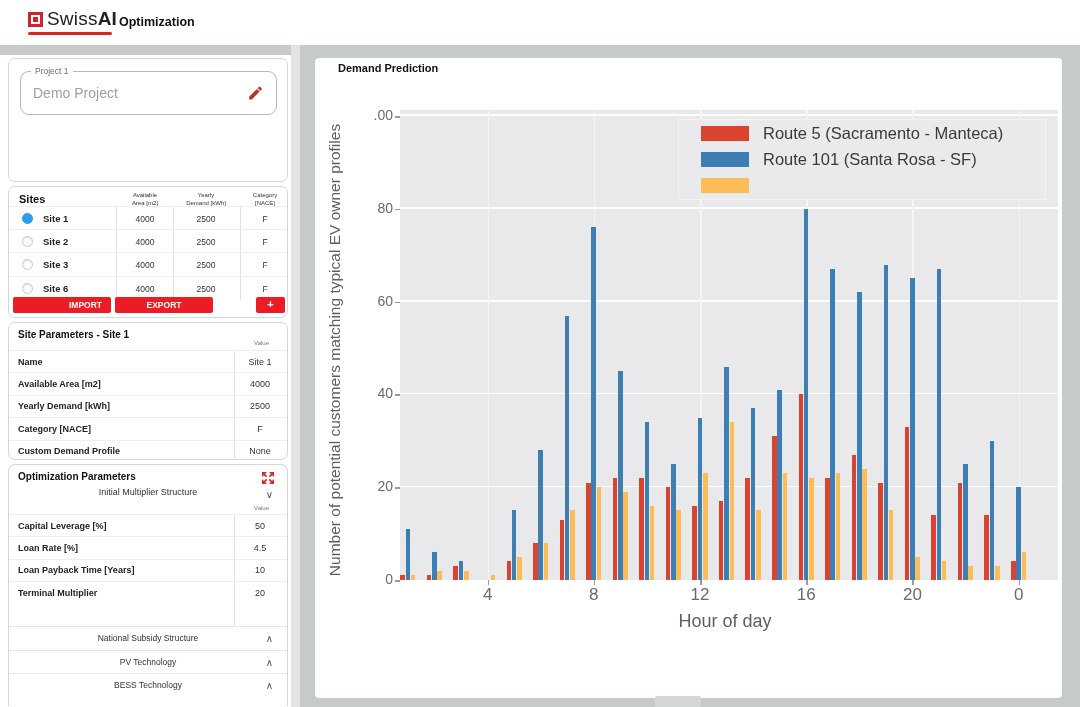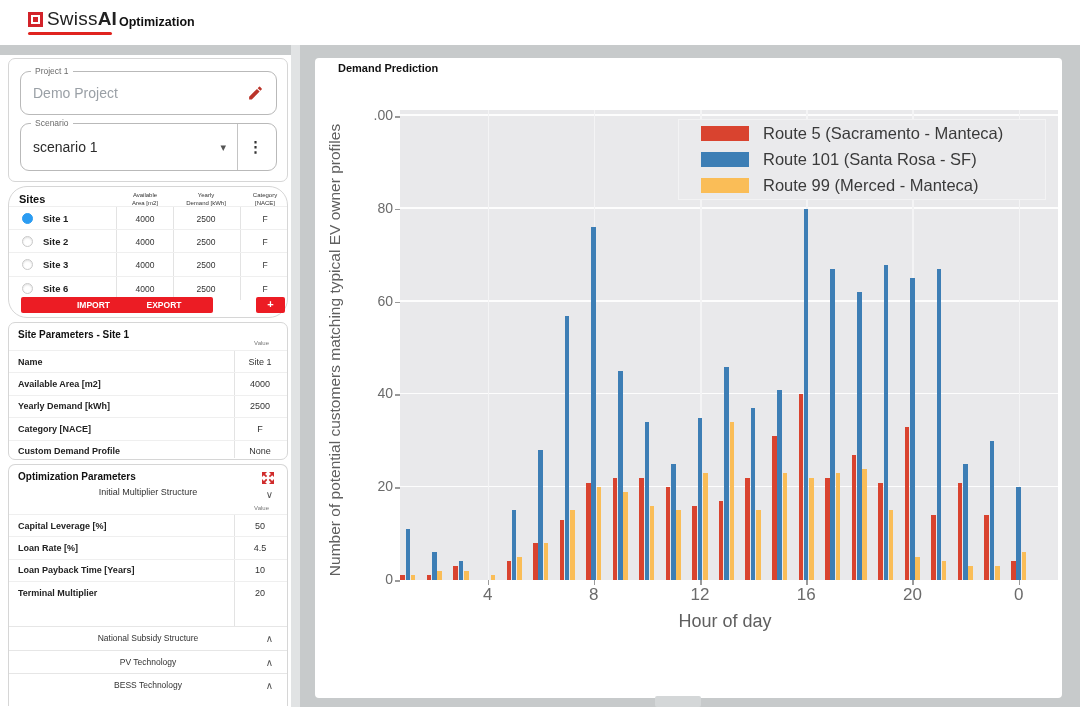--- a/index.html
+++ b/index.html
@@ -31,37 +31,37 @@
   .fs-value { position:absolute; left:12px; top:50%; transform:translateY(-50%); font-size:14px; }
   #project-fs { top:12px; height:44px; }
   #project-fs .fs-value { color:#9aa0a6; }
   #scenario-fs { top:64px; height:48px; }
   #scenario-fs .fs-value { color:#2b2b2b; font-weight:500; }
   .caret { position:absolute; right:50px; top:50%; transform:translateY(-50%); font-size:11px; color:#555; }
   .fs-divider { position:absolute; right:38px; top:0; bottom:0; width:1px; background:#c4c4c4; }
   .kebab { position:absolute; right:13px; top:50%; transform:translateY(-50%); font-size:15px; color:#333; font-weight:bold; }
   .pencil { position:absolute; right:12px; top:50%; transform:translateY(-50%); width:17px; height:17px; }
 
-  #card-sites { top:186px; height:132px;border-radius:19px; }
+  #card-sites { top:186px; height:132px; }
   .sites-title { position:absolute; left:10px; top:6px; font-size:11px; font-weight:bold; color:#111; }
   .col-h { position:absolute; top:5px; font-size:6px; line-height:1.25; color:#333; text-align:center; white-space:pre-line; }
   .col-h.h1 { left:110px; width:52px; } .col-h.h2 { left:168px; width:58px; } .col-h.h3 { left:234px; width:44px; }
   .site-rows { position:absolute; left:0; top:19px; width:100%; }
   .site-row { position:relative; height:23.2px; border-top:1px solid #efefef; }
   .radio { position:absolute; left:13px; top:6px; width:11px; height:11px; border-radius:50%;
     background:#fff; border:1px solid #c9c9c9; box-shadow:inset 0 1px 2px rgba(0,0,0,.12); }
   .radio.on { background:#2b9cf2; border-color:#2b9cf2; box-shadow:none; }
   .site-name { position:absolute; left:34px; top:6px; font-size:9.5px; font-weight:bold; color:#222; }
   .cell { position:absolute; top:7px; font-size:8.5px; color:#333; text-align:center; }
   .cell.c1 { left:110px; width:52px; } .cell.c2 { left:168px; width:58px; } .cell.c3 { left:234px; width:44px; }
   .vline { position:absolute; width:1px; background:#e3e3e3; top:19px; height:94px; }
   .vl1 { left:107px; } .vl2 { left:164px; } .vl3 { left:231px; }
   .btn { position:absolute; top:110px; height:16px; background:#ec1c24; color:#fff; border:none;
     font-family:inherit; font-size:8.5px; font-weight:bold; border-radius:2px; text-align:center; line-height:16px; }
-  #btn-import { left:12px; width:98px;padding-left:47px; } #btn-export { left:106px; width:98px; } #btn-add { left:247px; width:29px; font-size:11px; line-height:14px; }
+  #btn-import { left:4px; width:98px;padding-left:47px; } #btn-export { left:106px; width:98px; } #btn-add { left:247px; width:29px; font-size:11px; line-height:14px; }
 
   .panel-title { position:absolute; left:9px; top:6px; font-size:10px; font-weight:bold; color:#111; }
   .value-h { position:absolute; right:18px; font-size:6px; color:#777; }
   .param-row { position:relative; border-top:1px solid #efefef; }
   .param-label { position:absolute; left:9px; top:50%; transform:translateY(-50%); font-size:9px; font-weight:bold; color:#222; }
   .param-value { position:absolute; left:226px; right:2px; top:50%; transform:translateY(-50%); font-size:9px; color:#333; text-align:center; }
   .param-sep { position:absolute; left:225px; width:1px; background:#e3e3e3; }
 
   #card-siteparams { top:322px; height:138px; }
   #card-siteparams .value-h { top:17px; }
@@ -125,27 +125,20 @@
   <div id="main-right"></div>
   <div id="scroll-strip"></div>
 
   <div class="card" id="card-project">
     <div class="fieldset" id="project-fs">
       <div class="fs-label">Project 1</div>
       <div class="fs-value">Demo Project</div>
       <svg class="pencil" viewBox="0 0 24 24">
         <path fill="#bb342a" d="M3 17.25V21h3.75L17.81 9.94l-3.75-3.75L3 17.25zM20.71 7.04a1 1 0 0 0 0-1.41l-2.34-2.34a1 1 0 0 0-1.41 0l-1.83 1.83 3.75 3.75 1.83-1.83z"></path>
       </svg>
-    </div>
-    <div class="fieldset" id="scenario-fs">
-      <div class="fs-label">Scenario</div>
-      <div class="fs-value">scenario 1</div>
-      <div class="caret">▾</div>
-      <div class="fs-divider"></div>
-      <div class="kebab">⋮</div>
     </div>
   </div>
 
   <div class="card" id="card-sites">
     <div class="sites-title">Sites</div>
     <div class="col-h h1">Available
 Area [m2]</div>
     <div class="col-h h2">Yearly
 Demand [kWh]</div>
     <div class="col-h h3">Category
@@ -351,21 +344,20 @@
       <div class="legend-row">
         <div class="legend-swatch" style="background: rgb(217, 67, 47);"></div>
         <div class="legend-label">Route 5 (Sacramento - Manteca)</div>
       </div>
       <div class="legend-row">
         <div class="legend-swatch" style="background: rgb(61, 126, 181);"></div>
         <div class="legend-label">Route 101 (Santa Rosa - SF)</div>
       </div>
       <div class="legend-row">
         <div class="legend-swatch" style="background: rgb(250, 189, 87);"></div>
-        <div class="legend-label">Route 99 (Merced - Manteca)</div>
       </div>
     </div>
   <div class="tick-label ylab" style="left: 34px; top: 513px; width: 44px; text-align: right;">0</div>
       <div class="tickmark" style="left: 80px; top: 522px; width: 5px; height: 1.5px;"></div>
       <div class="tick-label ylab" style="left: 34px; top: 420.2px; width: 44px; text-align: right;">20</div>
       <div class="tickmark" style="left: 80px; top: 429.2px; width: 5px; height: 1.5px;"></div>
       <div class="tick-label ylab" style="left: 34px; top: 327.4px; width: 44px; text-align: right;">40</div>
       <div class="tickmark" style="left: 80px; top: 336.4px; width: 5px; height: 1.5px;"></div>
       <div class="tick-label ylab" style="left: 34px; top: 234.6px; width: 44px; text-align: right;">60</div>
       <div class="tickmark" style="left: 80px; top: 243.6px; width: 5px; height: 1.5px;"></div>

